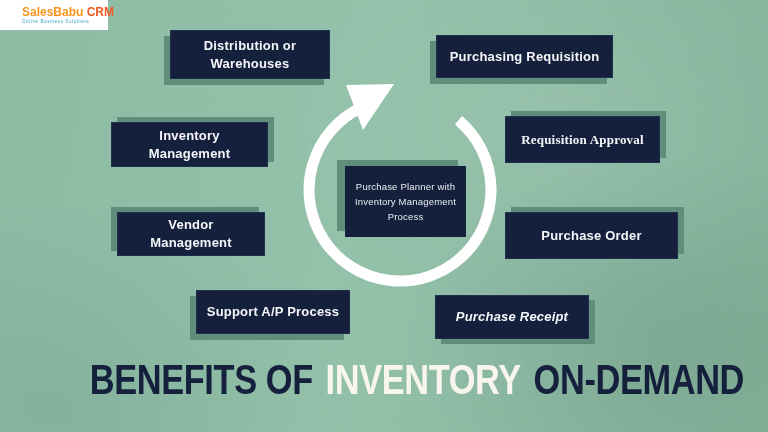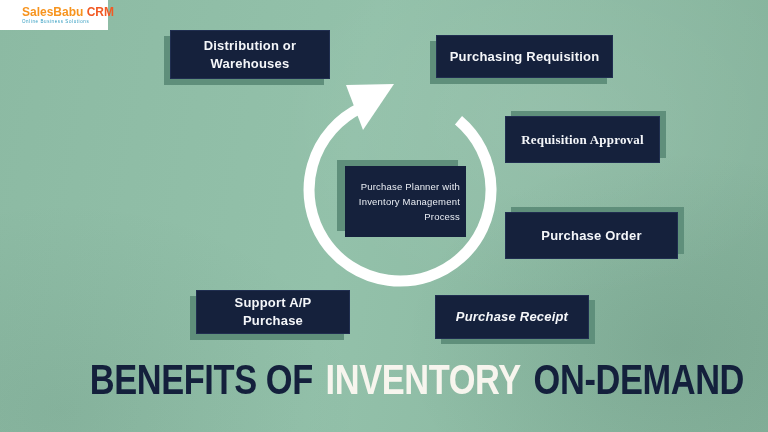--- a/index.html
+++ b/index.html
@@ -60,21 +60,21 @@
     left: 345px; top: 166px; width: 121px; height: 71px;
     background: #15213c;
     color: #e9edf3;
     font-size: 9.5px;
     font-weight: normal;
     letter-spacing: 0.2px;
     line-height: 1.6;
     display: flex;
     align-items: center;
     justify-content: center;
-    text-align: right;
+    text-align: center;
     padding: 4px 6px;
     box-sizing: border-box;
     box-shadow: -8px -6px 0 #5f8f7b;
   }
 
   .logo {
     position: absolute;
     left: 0; top: 0;
     width: 108px; height: 30px;
     background: #ffffff;
@@ -133,23 +133,25 @@
     <div class="logo-text">
       <div class="logo-brand">
         <span>SalesBabu</span><span class="crm"> </span><span class="crm">CRM</span>
       </div>
       <div class="logo-tagline">Online Business Solutions</div>
     </div>
   </div>
 
   <div class="node n2 sh-bl">Purchasing Requisition</div>
   <div class="node n1 sh-bl">Distribution or Warehouses</div>
+  <div class="node n3 sh-tr">Inventory Management</div>
   <div class="node n4 sh-tr">Requisition Approval</div>
+  <div class="node n5 sh-tl">Vendor Management</div>
   <div class="node n6 sh-tr">Purchase Order</div>
-  <div class="node n7 sh-bl">Support A/P Purchase</div>
+  <div class="node n7 sh-bl">Support A/P Process</div>
   <div class="node n8 sh-br">Purchase Receipt</div>
 
   <div class="center-node">Purchase Planner with Inventory Management Process</div>
 
   <div class="title">
     <div class="title-inner">
       <span class="t-navy">BENEFITS OF</span><span class="t-white">INVENTORY</span><span class="t-navy">ON-DEMAND</span>
     </div>
   </div>
 

